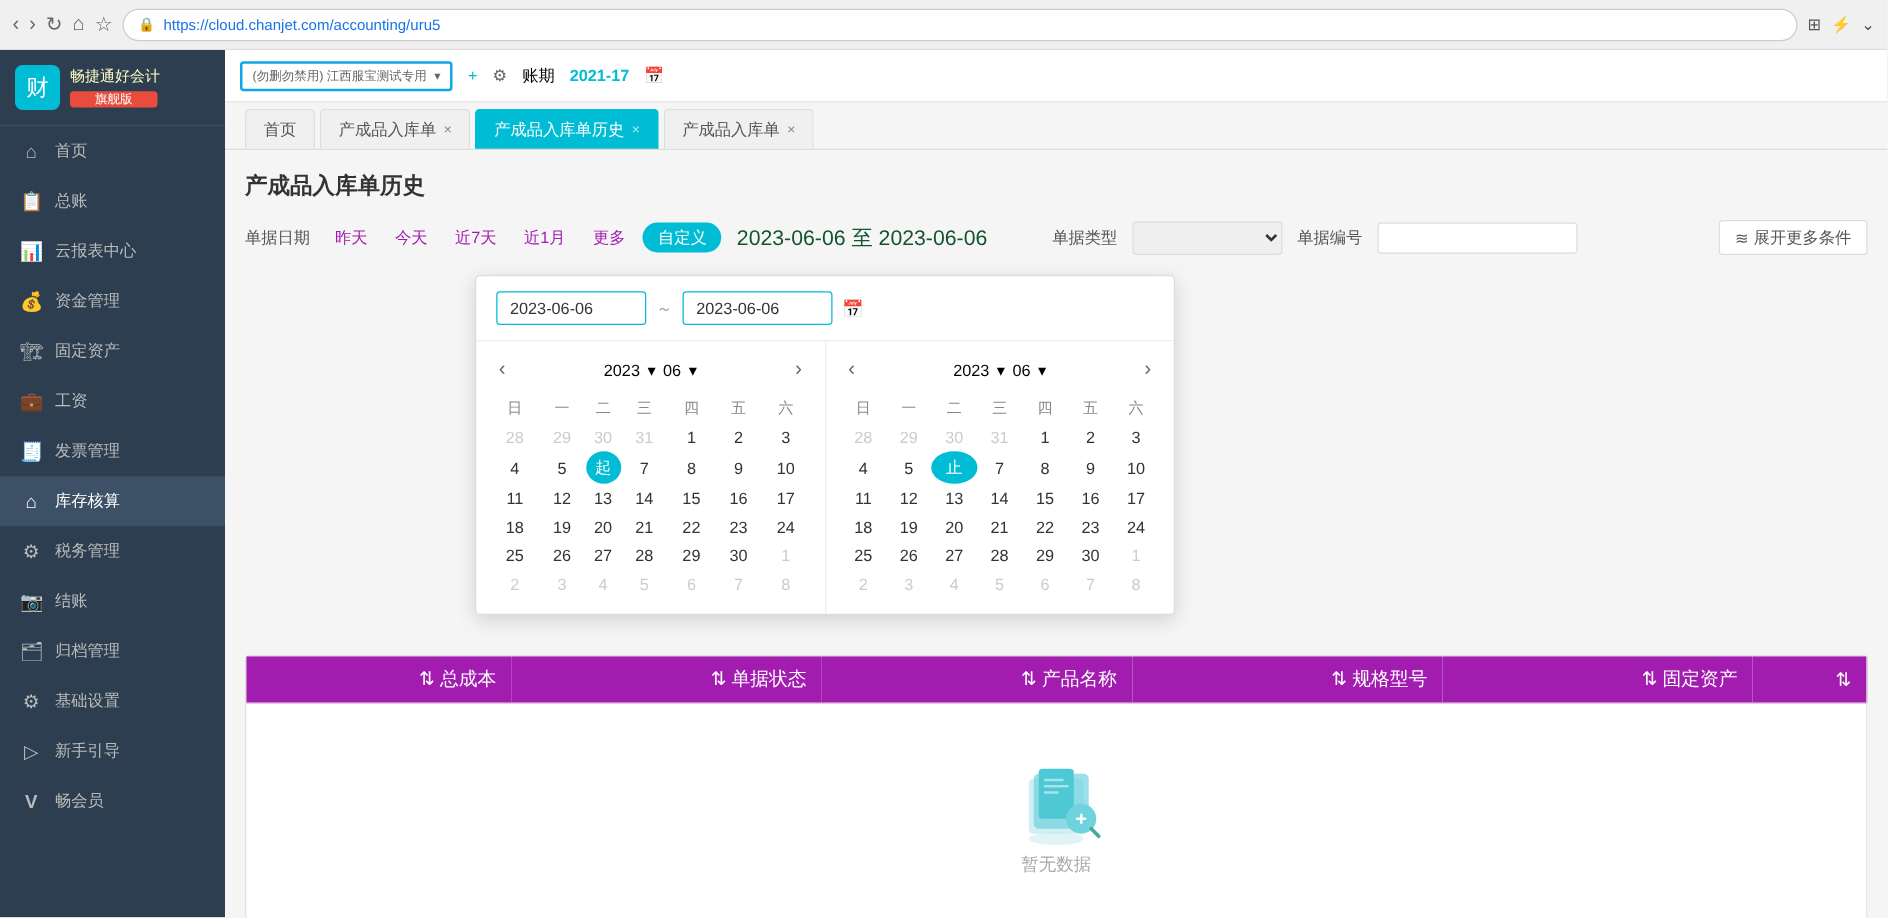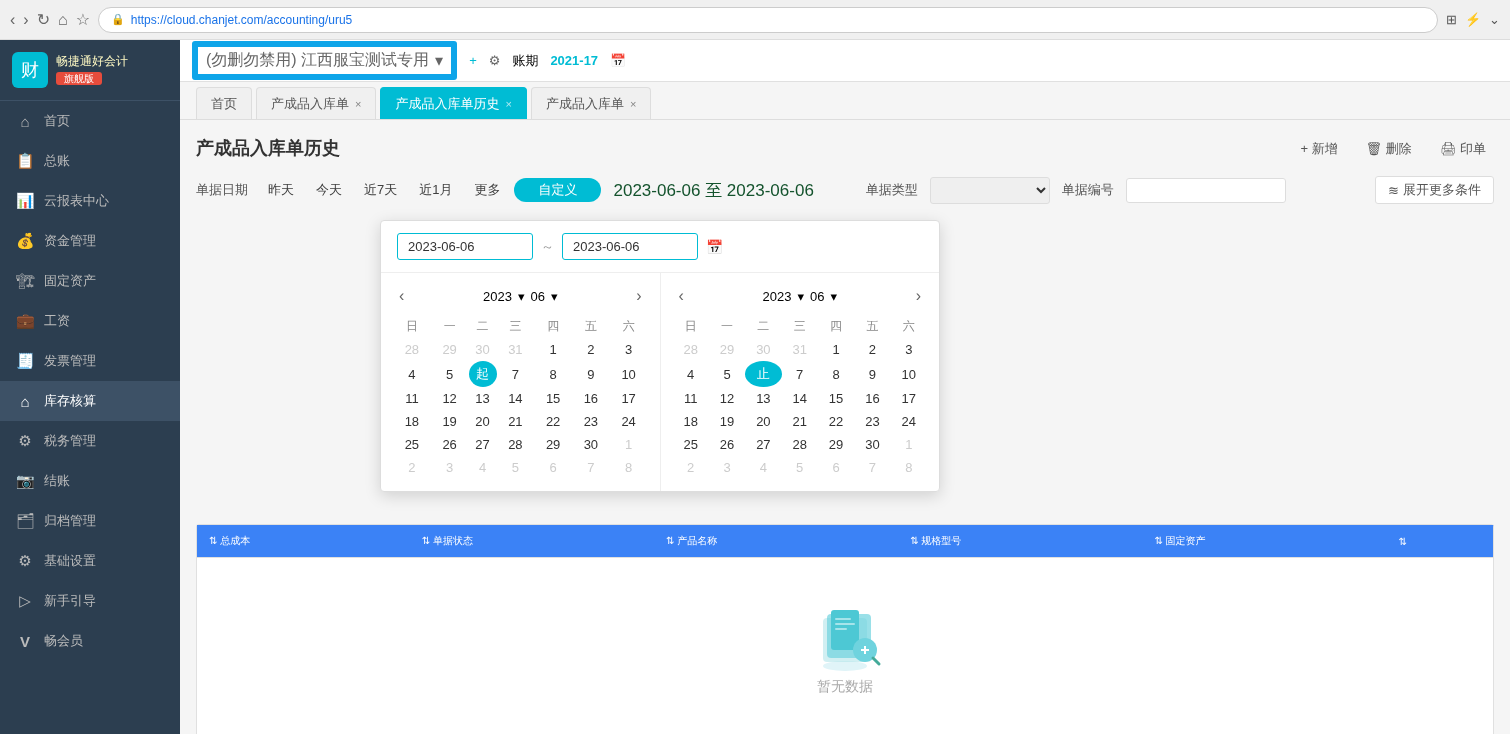--- a/index.html
+++ b/index.html
@@ -57,21 +57,21 @@
       height: 36px;
       background: #00bcd4;
       border-radius: 6px;
       display: flex;
       align-items: center;
       justify-content: center;
       font-size: 18px;
       color: white;
     }
     .logo-text { font-size: 12px; color: #fef9c3; line-height: 1.3; }
-    .logo-badge { font-size: 10px; background: #e74c3c; color: white; padding: 1px 8px; border-radius: 3px; }
+    .logo-badge { font-size: 10px; background: #e74c3c; color: white; padding: 1px 20px; border-radius: 3px; }
 
     .sidebar-menu { flex: 1; overflow-y: auto; }
     .sidebar-item {
       display: flex;
       align-items: center;
       gap: 10px;
       padding: 11px 16px;
       cursor: pointer;
       color: #bbb;
       font-size: 13px;
@@ -91,23 +91,23 @@
       display: flex;
       align-items: center;
       padding: 0 12px;
       gap: 12px;
       flex-shrink: 0;
     }
     .company-selector {
       display: flex;
       align-items: center;
       gap: 6px;
-      font-size: 16px;
+      font-size: 10px;
       color: #666;
-      border: 6px solid #0ea5e9;
+      border: 2px solid #0ea5e9;
       padding: 3px 8px;
       border-radius: 3px;
       cursor: pointer;
     }
 
     
     .tabs-bar {
       height: 38px;
       background: #f5f5f5;
       border-bottom: 1px solid #ddd;
@@ -175,29 +175,29 @@
       margin-bottom: 12px;
       flex-wrap: wrap;
     }
     .filter-label { color: #555; font-size: 13px; }
     .date-quick-btns { display: flex; gap: 6px; align-items: center; }
     .quick-btn {
       padding: 3px 8px;
       border: none;
       background: none;
       cursor: pointer;
-      color: #404040;
+      color: #a21caf;
       font-size: 13px;
       border-radius: 3px;
     }
     .quick-btn.custom-active {
       background: #00bcd4;
       color: white;
       border-radius: 12px;
-      padding: 3px 24px;
+      padding: 3px 12px;
     }
     .date-range-display { color: #14532d; font-size: 17px; }
 
     
     .date-picker-popup {
       position: absolute;
       top: 100px;
       left: 200px;
       background: white;
       border: 1px solid #ddd;
@@ -212,21 +212,21 @@
       gap: 8px;
       padding: 12px 16px;
       border-bottom: 1px solid #eee;
     }
     .date-input {
       border: 1px solid #00bcd4;
       border-radius: 3px;
       padding: 5px 10px;
       font-size: 13px;
       color: #333;
-      width: 136px;
+      width: 120px;
     }
     .date-sep { color: #999; }
     .cal-icon { color: #999; cursor: pointer; font-size: 14px; }
 
     .calendars-row {
       display: flex;
     }
     .calendar {
       flex: 1;
       padding: 12px;
@@ -327,25 +327,25 @@
     }
 
     
     .data-table {
       width: 100%;
       border-collapse: collapse;
       background: white;
       border: 1px solid #e0e0e0;
     }
     .data-table th {
-      background: #3b82f6;
+      background: #a21caf;
       color: white;
       padding: 9px 12px;
-      text-align: left;
-      font-size: 10px;
+      text-align: right;
+      font-size: 15px;
       font-weight: normal;
       white-space: nowrap;
     }
     .no-data-text { font-size: 14px; color: #aaa; }
   </style>
 </head>
 <body>
 
 <div class="browser-bar">
   <button class="nav-btn">‹</button>
@@ -462,25 +462,20 @@
       </div>
       <div class="tab">
         <span>产成品入库单</span>
         <span class="close-x">×</span>
       </div>
     </div>
 
     <div class="page-content">
       <div class="page-title">产成品入库单历史</div>
 
-      <div class="toolbar">
-        <div class="toolbar-btn">+ 新增</div>
-        <div class="toolbar-btn">🗑 删除</div>
-        <div class="toolbar-btn">🖨 印单</div>
-      </div>
 
       <div class="filter-bar">
         <span class="filter-label">单据日期</span>
         <div class="date-quick-btns">
           <button class="quick-btn">昨天</button>
           <button class="quick-btn">今天</button>
           <button class="quick-btn">近7天</button>
           <button class="quick-btn">近1月</button>
           <button class="quick-btn">更多</button>
           <button class="quick-btn custom-active">自定义</button>

